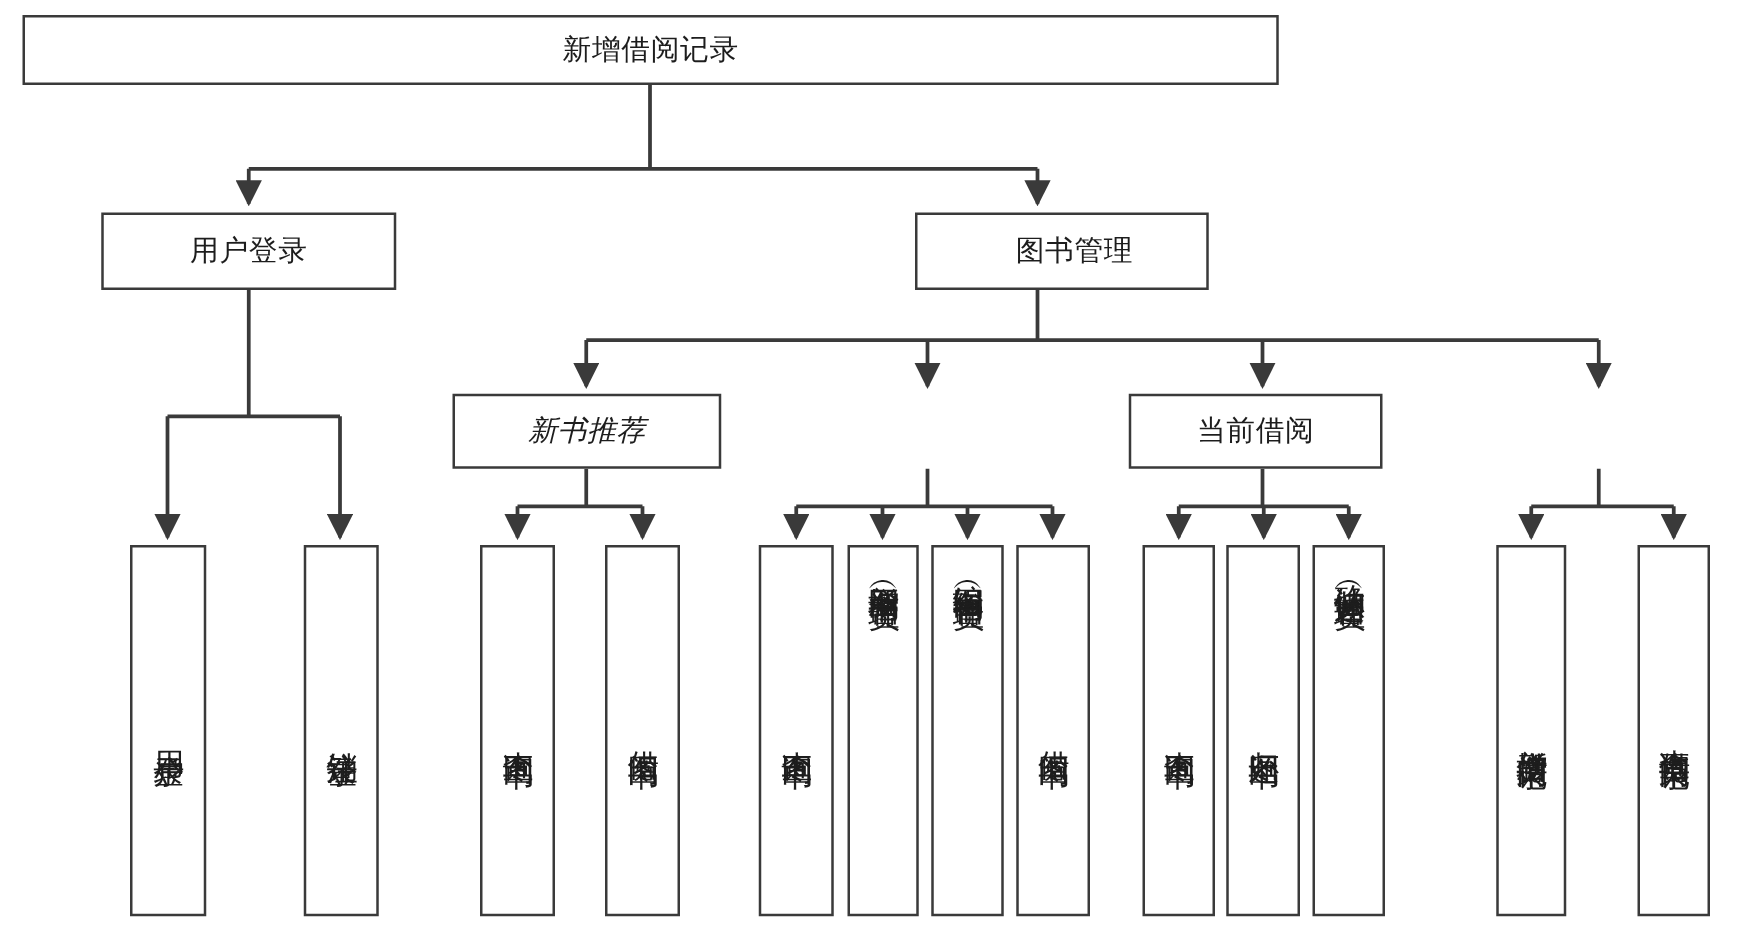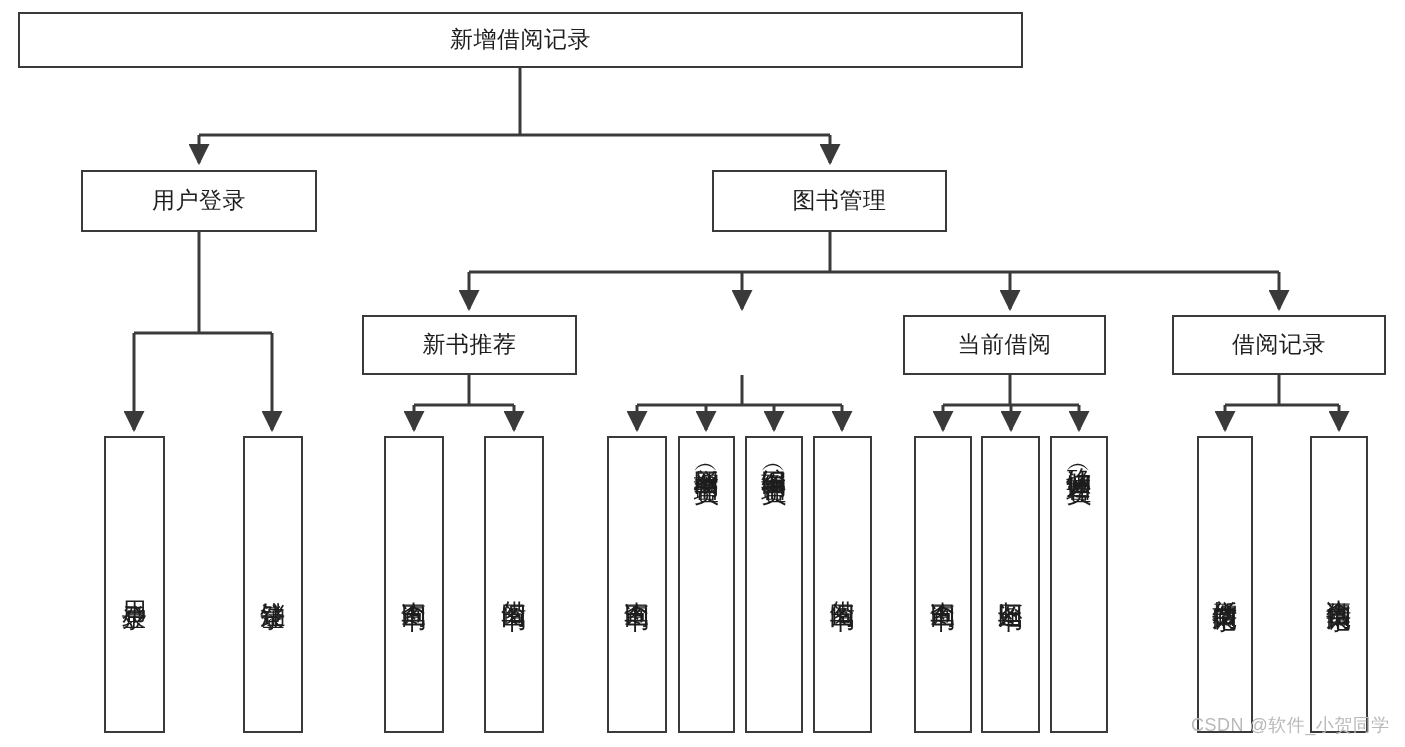--- a/index.html
+++ b/index.html
@@ -135,33 +135,30 @@
     </g>
   </svg>
 
   <div class="node horiz root" style="left:18px; top:12px; width:1005px; height:56px;">
     <span class="label">新增借阅记录</span>
   </div>
 
   <div class="node horiz" style="left:81px; top:170px; width:236px; height:62px;">
     <span class="label">用户登录</span>
   </div>
-  <div class="node horiz" style="left:712px; top:170px; width:235px; height:62px;padding-left:20px;">
+  <div class="node horiz" style="left:732px; top:170px; width:235px; height:62px;padding-left:20px;">
     <span class="label">图书管理</span>
   </div>
 
-  <div class="node horiz" style="left:362px; top:315px; width:215px; height:60px;">
+  <div class="node horiz" style="left:362px; top:315px; width:215px; height:60px;font-style:italic;">
     <span class="label">新书推荐</span>
   </div>
   <div class="node horiz" style="left:903px; top:315px; width:203px; height:60px;">
     <span class="label">当前借阅</span>
   </div>
-  <div class="node horiz" style="left:1172px; top:315px; width:214px; height:60px;">
-    <span class="label">借阅记录</span>
-  </div>
 
   <div class="node vert centered" style="left:104px; top:436px; width:61px; height:297px;">
     <span class="label">用户登录</span>
   </div>
   <div class="node vert centered" style="left:243px; top:436px; width:60px; height:297px;">
     <span class="label">注销登录</span>
   </div>
 
   <div class="node vert centered" style="left:384px; top:436px; width:60px; height:297px;">
     <span class="label">查询图书</span>
@@ -193,15 +190,14 @@
     <span class="label">确认归还（管理员）</span>
   </div>
 
   <div class="node vert centered" style="left:1197px; top:436px; width:56px; height:297px;">
     <span class="label">新增借阅记录</span>
   </div>
   <div class="node vert centered" style="left:1310px; top:436px; width:58px; height:297px;">
     <span class="label">查询借阅记录</span>
   </div>
 
-  <div id="watermark">CSDN @软件_小贺同学</div>
 
 </div>
 
 </body></html>

